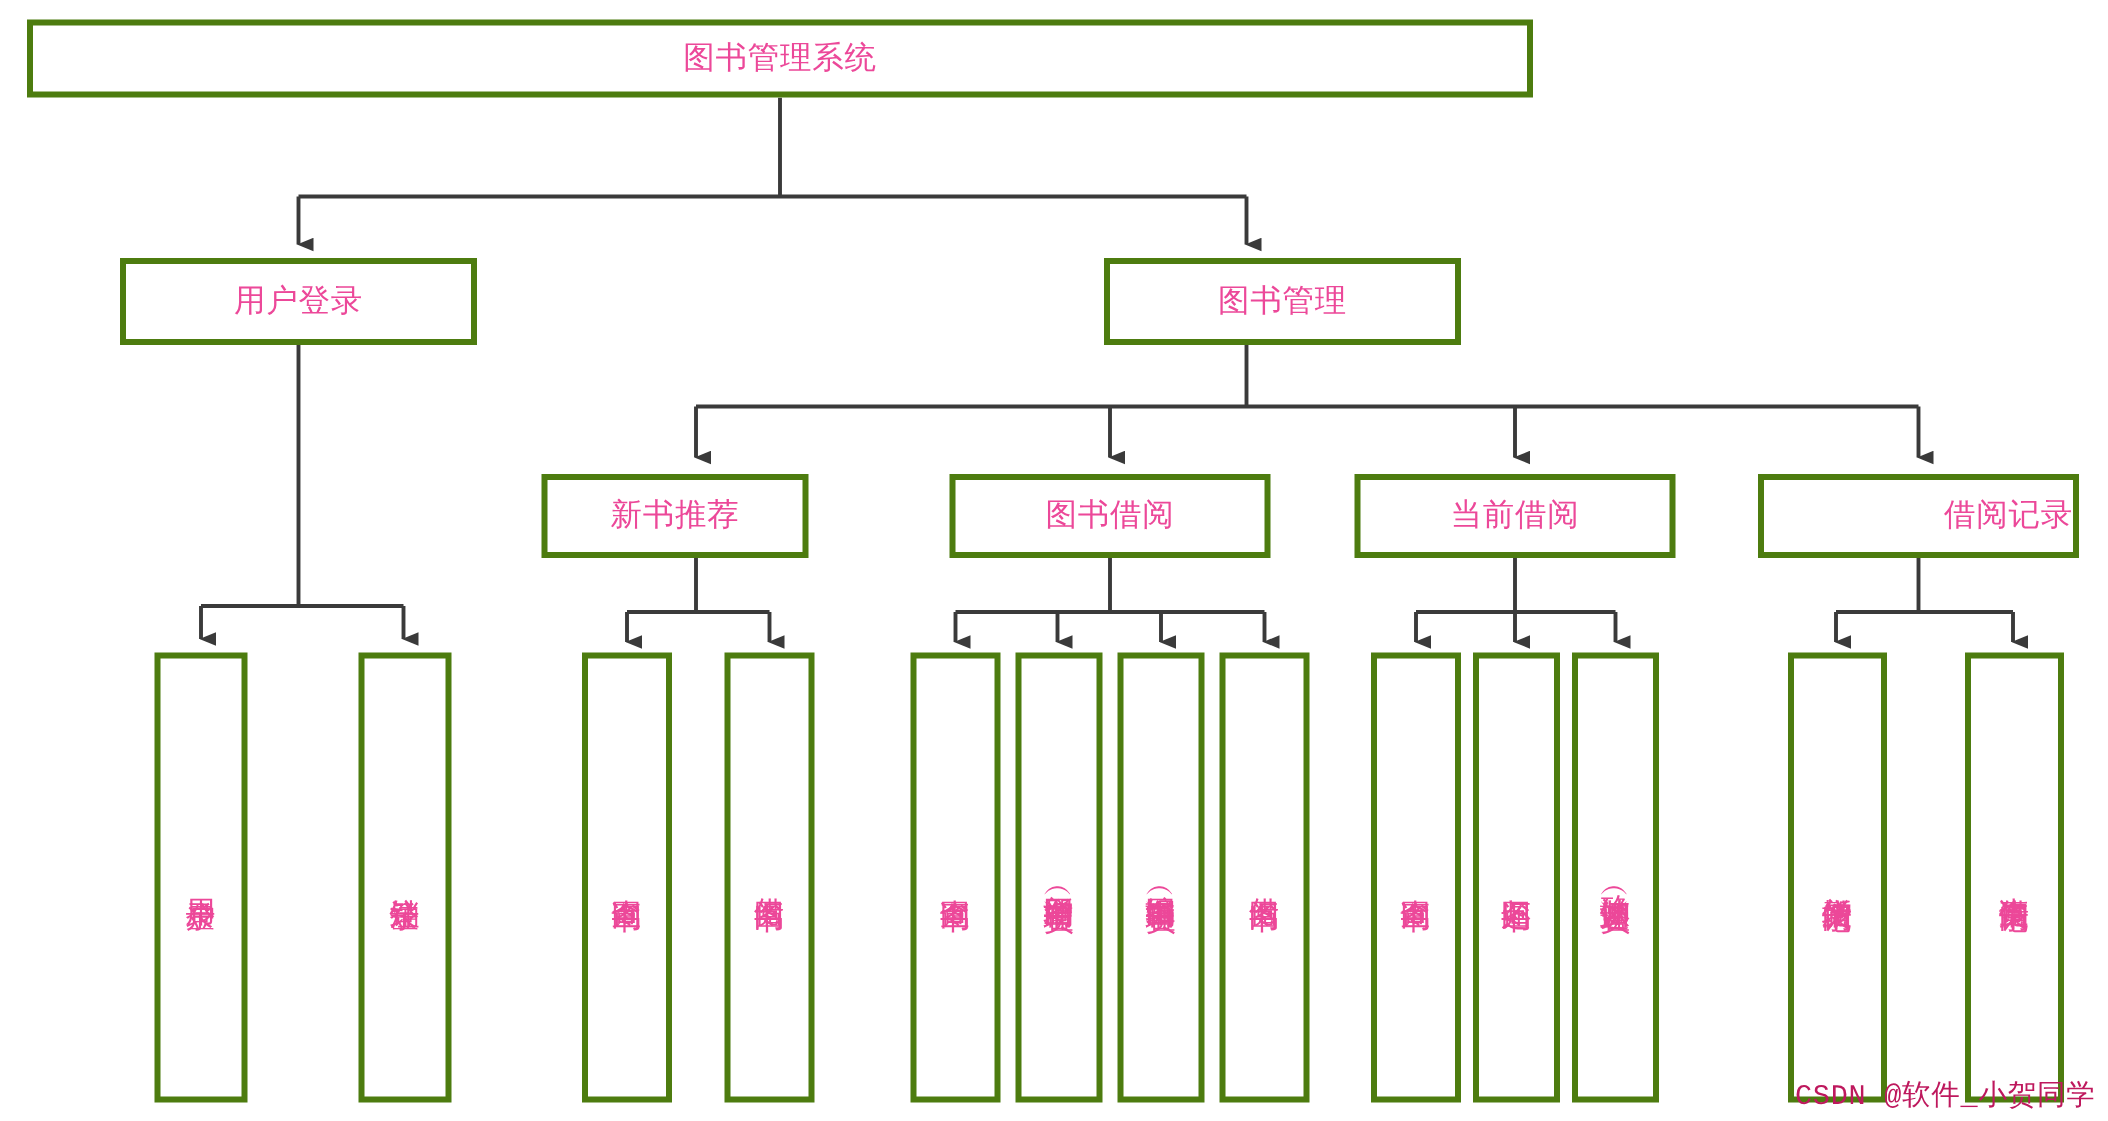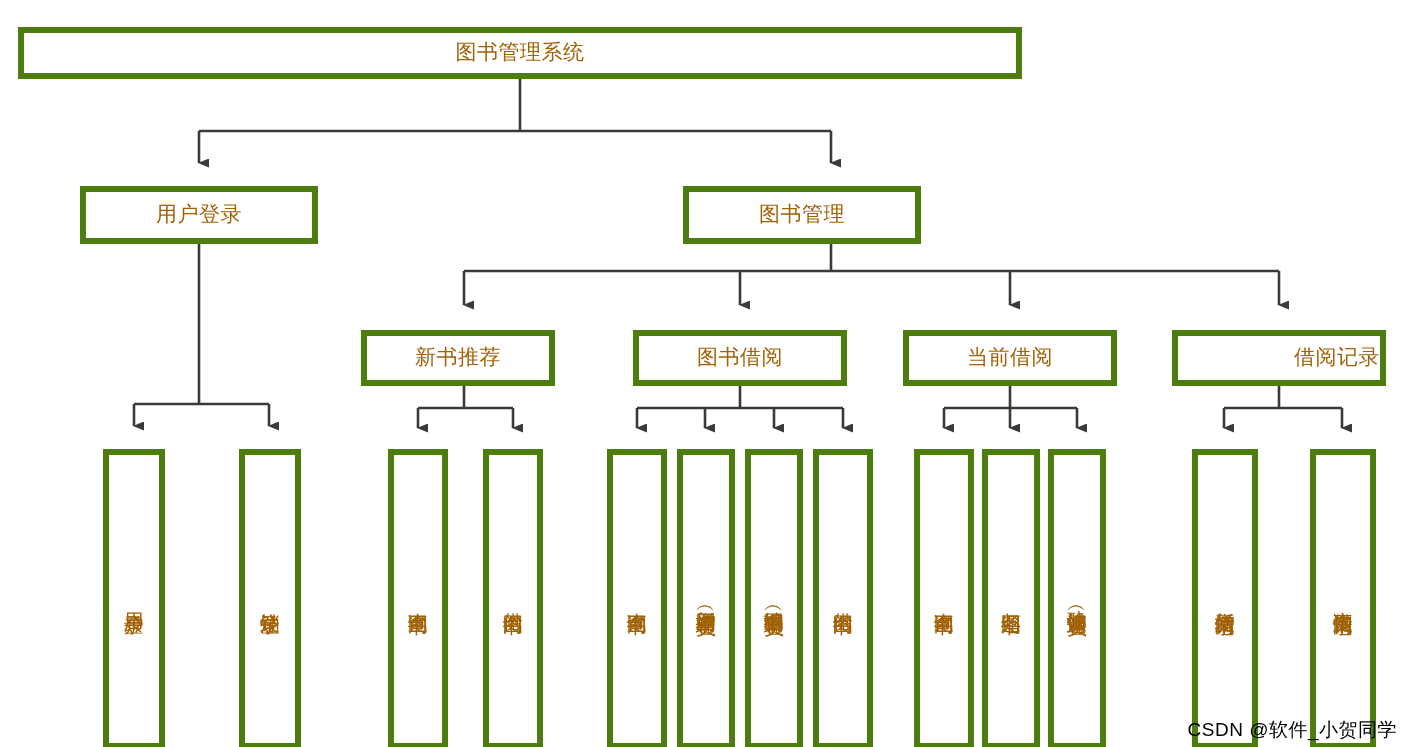--- a/index.html
+++ b/index.html
@@ -22,29 +22,28 @@
     position: absolute;
     left: 0;
     top: 0;
     width: 1405px;
     height: 747px;
     pointer-events: none;
   }
   .node {
     position: absolute;
     box-sizing: border-box;
-    border: 6px solid #4d7c0f;
+    border: 4px solid #4d7c0f;
     background: #ffffff;
     display: flex;
     align-items: center;
     justify-content: center;
-    color: #a16207;
+    color: #ec4899;
     line-height: 1.12;
     text-align: center;
-    margin-top: 14px;
   }
   .node.horiz {
     font-size: 21px;
     letter-spacing: 0.5px;
   }
   .node.vert {
     writing-mode: vertical-rl;
     text-orientation: upright;
     font-size: 20px;
     letter-spacing: 1px;
@@ -59,24 +58,24 @@
     max-height: 100%;
   }
   .node .lbl {
     display: block;
   }
   #watermark {
     position: absolute;
     right: 8px;
     bottom: 4px;
     font-size: 19px;
-    color: #000000;
+    color: #be185d;
     letter-spacing: 0.5px;
     white-space: nowrap;
-    font-family: Liberation Sans, sans-serif;
+    font-family: Liberation Mono, monospace;
   }
 </style>
 </head>
 <body>
 
 <div id="canvas">
 
   <svg id="edges" viewBox="0 0 1405 747" xmlns="http://www.w3.org/2000/svg">
     <defs>
       <marker id="arw" markerWidth="10" markerHeight="11" refX="4.5" refY="10" orient="auto" markerUnits="userSpaceOnUse">
@@ -127,25 +126,25 @@
     </g>
   </svg>
 
   <div class="node horiz" style="left:18px; top:13px; width:1004px; height:52px;">
     <span class="lbl">图书管理系统</span>
   </div>
 
   <div class="node horiz" style="left:80px; top:172px; width:238px; height:58px;">
     <span class="lbl">用户登录</span>
   </div>
-  <div class="node horiz" style="left:683px; top:172px; width:238px; height:58px;">
+  <div class="node horiz" style="left:736px; top:172px; width:238px; height:58px;">
     <span class="lbl">图书管理</span>
   </div>
 
-  <div class="node horiz" style="left:361px; top:316px; width:194px; height:56px;">
+  <div class="node horiz" style="left:361px; top:316px; width:178px; height:56px;">
     <span class="lbl">新书推荐</span>
   </div>
   <div class="node horiz" style="left:903px; top:316px; width:214px; height:56px;">
     <span class="lbl">当前借阅</span>
   </div>
   <div class="node horiz" style="left:633px; top:316px; width:214px; height:56px;">
     <span class="lbl">图书借阅</span>
   </div>
   <div class="node horiz" style="left:1172px; top:316px; width:214px; height:56px;justify-content:flex-end;">
     <span class="lbl">借阅记录</span>

